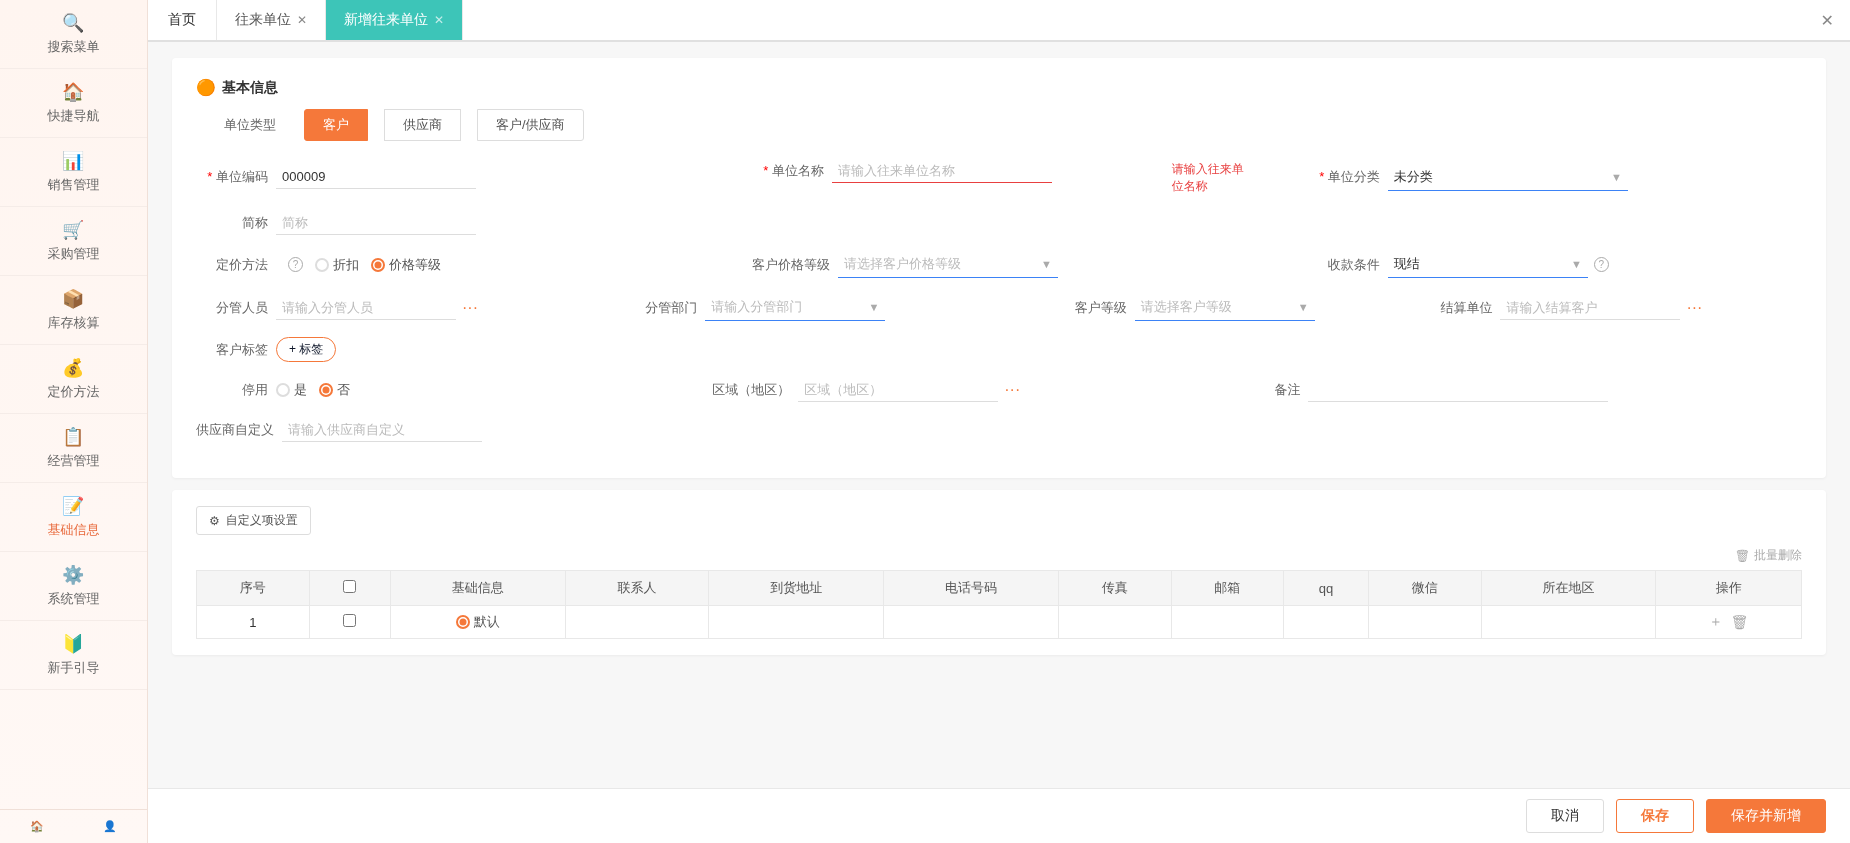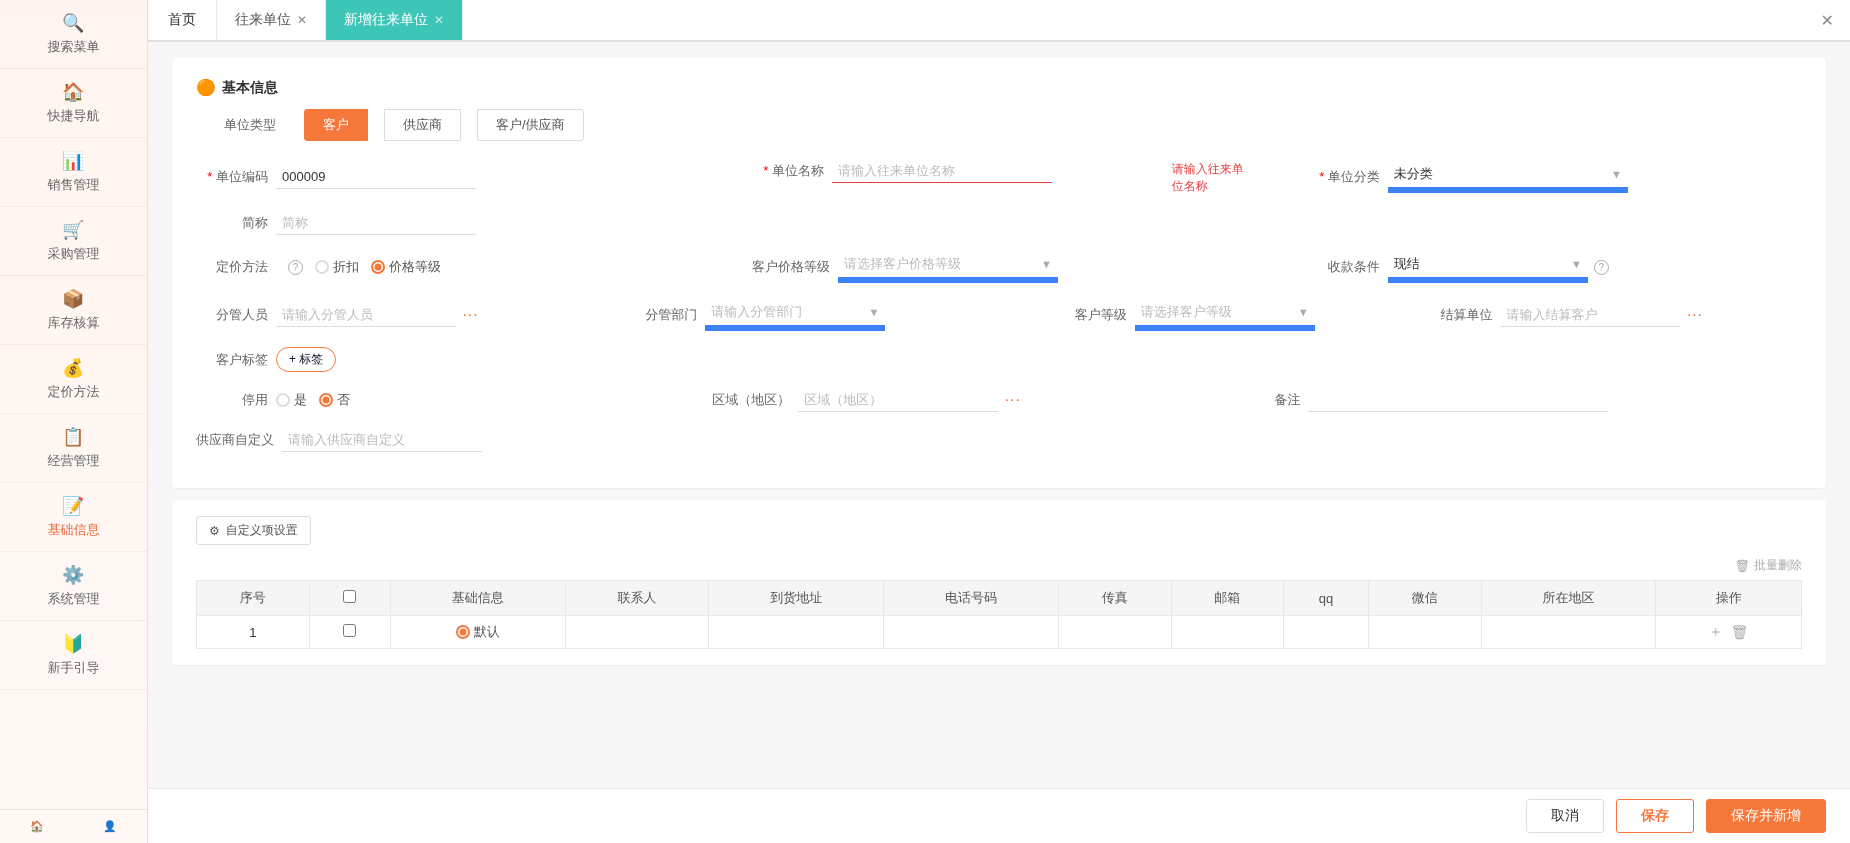--- a/index.html
+++ b/index.html
@@ -192,21 +192,21 @@
     .error-msg {
       color: #e84040;
       font-size: 12px;
       margin-top: 2px;
       margin-left: 80px;
     }
 
     .field-select {
       display: flex;
       align-items: center;
-      border-bottom: 6px solid #3b82f6;
+      border-bottom: 1px solid #3b82f6;
       flex: 1;
       min-width: 0;
       padding: 4px 6px;
       cursor: pointer;
       color: #333;
       font-size: 13px;
       justify-content: space-between;
     }
     .field-select .placeholder { color: #bbb; }
     .field-select .arrow { color: #aaa; font-size: 11px; }

